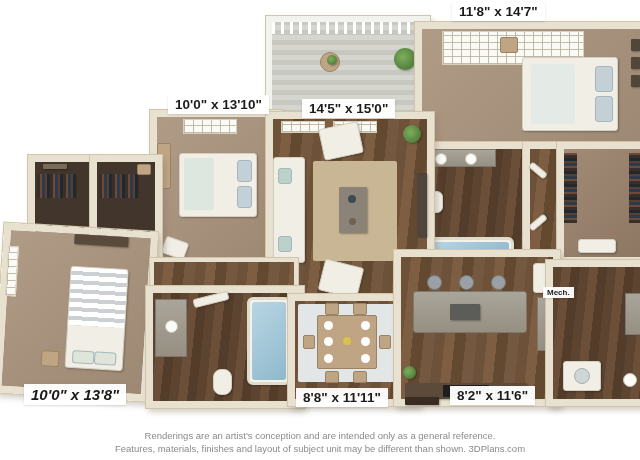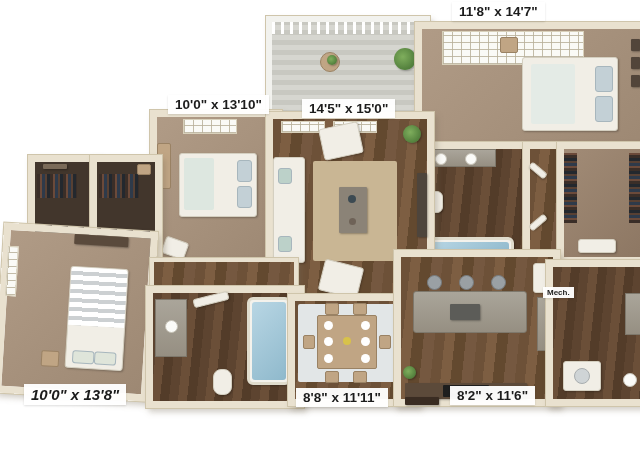--- a/index.html
+++ b/index.html
@@ -192,13 +192,15 @@
   <div class="chip" style="left:168px;top:95px;">10'0" x 13'10"</div>
   <div class="chip" style="left:302px;top:99px;">14'5" x 15'0"</div>
   <div class="chip it" style="left:24px;top:384px;">10'0" x 13'8"</div>
   <div class="chip" style="left:296px;top:388px;">8'8" x 11'11"</div>
   <div class="chip" style="left:450px;top:386px;">8'2" x 11'6"</div>
   <div class="chip sm" style="left:543px;top:287px;">Mech.</div>
 
 </div>
 
 <div class="footer">
+  <div>Renderings are an artist's conception and are intended only as a general reference.</div>
+  <div>Features, materials, finishes and layout of subject unit may be different than shown. 3DPlans.com</div>
 </div>
 
 </body></html>

